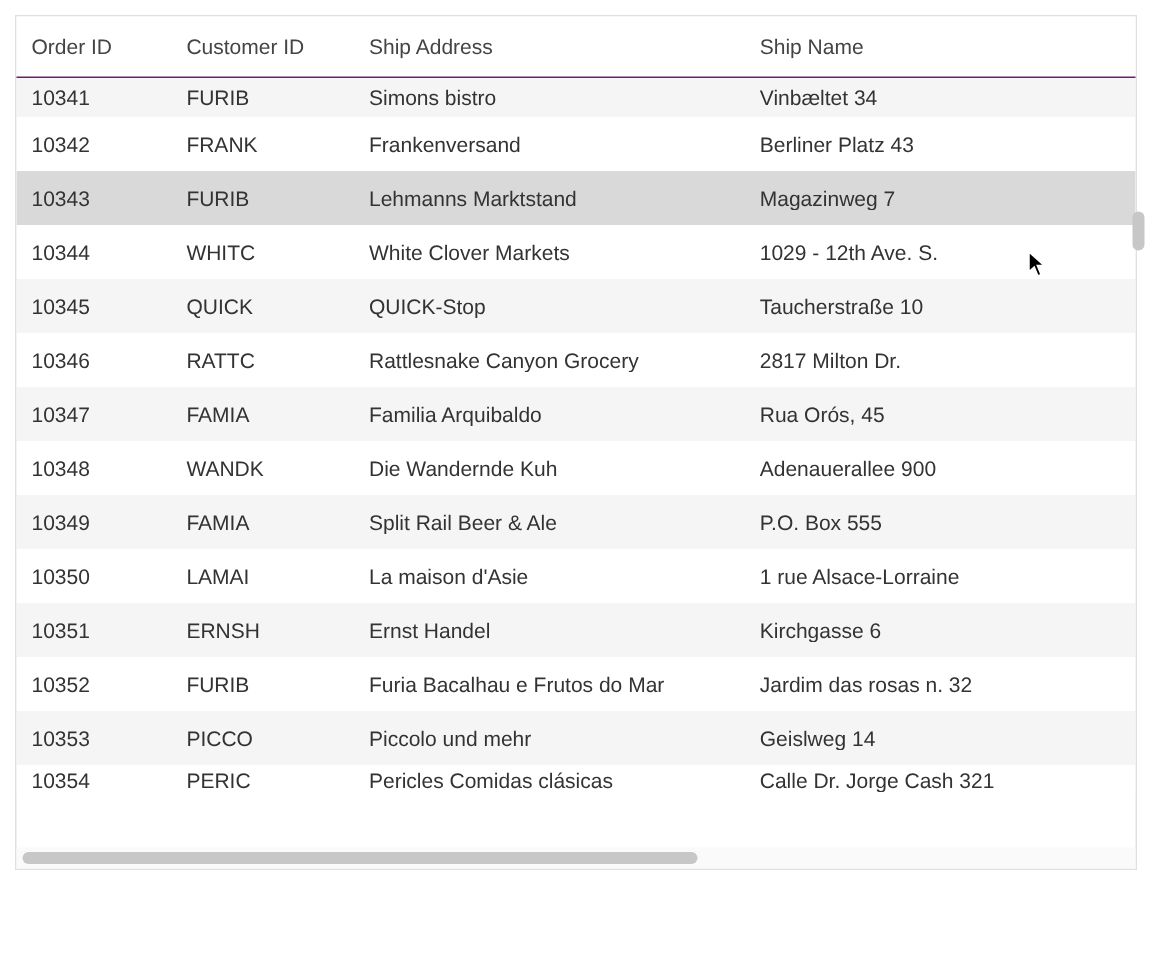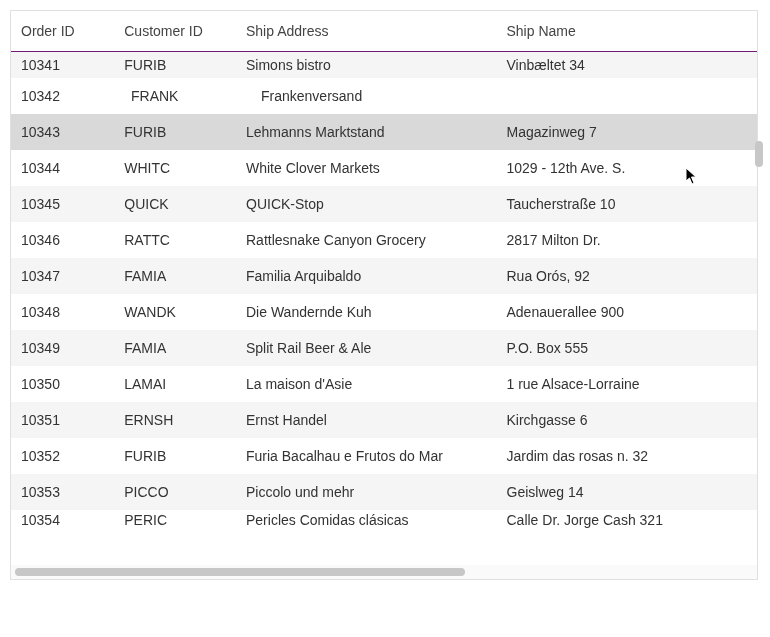--- a/index.html
+++ b/index.html
@@ -122,20 +122,21 @@
       <div class="row even first-partial">
         <div class="cell c-order">10341</div>
         <div class="cell c-customer">FURIB</div>
         <div class="cell c-ship">Simons bistro</div>
         <div class="cell c-addr">Vinbæltet 34</div>
       </div>
       <div class="row odd">
         <div class="cell c-order">10342</div>
         <div class="cell c-customer">FRANK</div>
         <div class="cell c-ship">Frankenversand</div>
+        <div class="cell c-addr">Berliner Platz 43</div>
       </div>
       <div class="row hovered">
         <div class="cell c-order">10343</div>
         <div class="cell c-customer">FURIB</div>
         <div class="cell c-ship">Lehmanns Marktstand</div>
         <div class="cell c-addr">Magazinweg 7</div>
       </div>
       <div class="row odd">
         <div class="cell c-order">10344</div>
         <div class="cell c-customer">WHITC</div>
@@ -151,21 +152,21 @@
       <div class="row odd">
         <div class="cell c-order">10346</div>
         <div class="cell c-customer">RATTC</div>
         <div class="cell c-ship">Rattlesnake Canyon Grocery</div>
         <div class="cell c-addr">2817 Milton Dr.</div>
       </div>
       <div class="row even">
         <div class="cell c-order">10347</div>
         <div class="cell c-customer">FAMIA</div>
         <div class="cell c-ship">Familia Arquibaldo</div>
-        <div class="cell c-addr">Rua Orós, 92</div>
+        <div class="cell c-addr">Rua Orós, 45</div>
       </div>
       <div class="row odd">
         <div class="cell c-order">10348</div>
         <div class="cell c-customer">WANDK</div>
         <div class="cell c-ship">Die Wandernde Kuh</div>
         <div class="cell c-addr">Adenauerallee 900</div>
       </div>
       <div class="row even">
         <div class="cell c-order">10349</div>
         <div class="cell c-customer">FAMIA</div>

